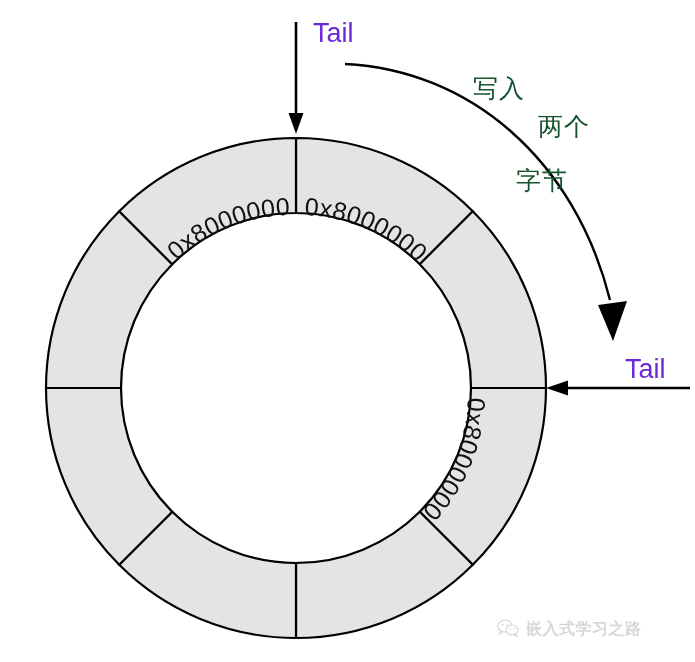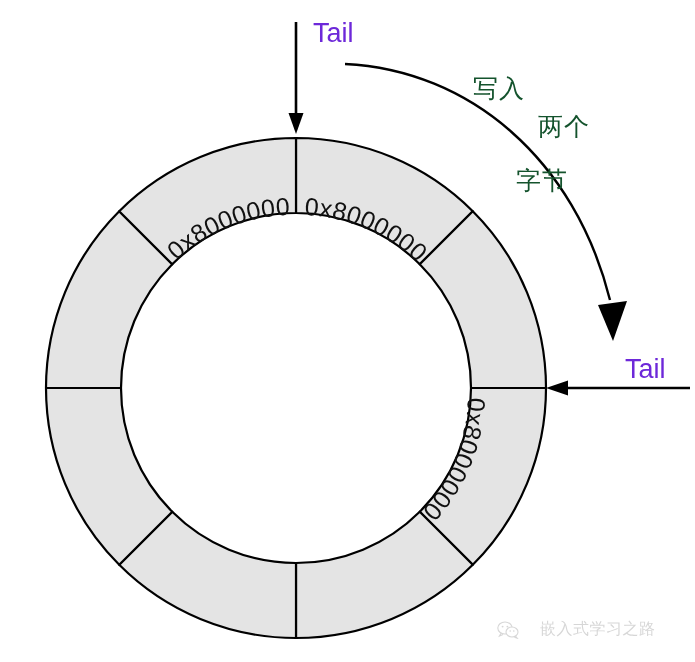--- a/index.html
+++ b/index.html
@@ -67,23 +67,24 @@
     letter-spacing: 1px;
   }
   #note-line-0 { left: 473px; top: 72px; }
   #note-line-1 { left: 538px; top: 110px; }
   #note-line-2 { left: 516px; top: 164px; }
   #watermark {
     position: absolute;
     left: 497px;
     top: 619px;
     display: flex;
-    align-items: center;
-    gap: 21px;
+    align-items: flex-start;
+    gap: 7px;
     opacity: 0.30;
+    font-weight: bold;
   }
   #watermark .wm-text {
     font-family: "DejaVu Sans", "Liberation Sans", sans-serif;
     font-size: 16px;
     color: #7b7b7b;
     white-space: nowrap;
     letter-spacing: 0.5px;
   }
   #watermark .wm-icon { line-height: 0; }
 </style>

